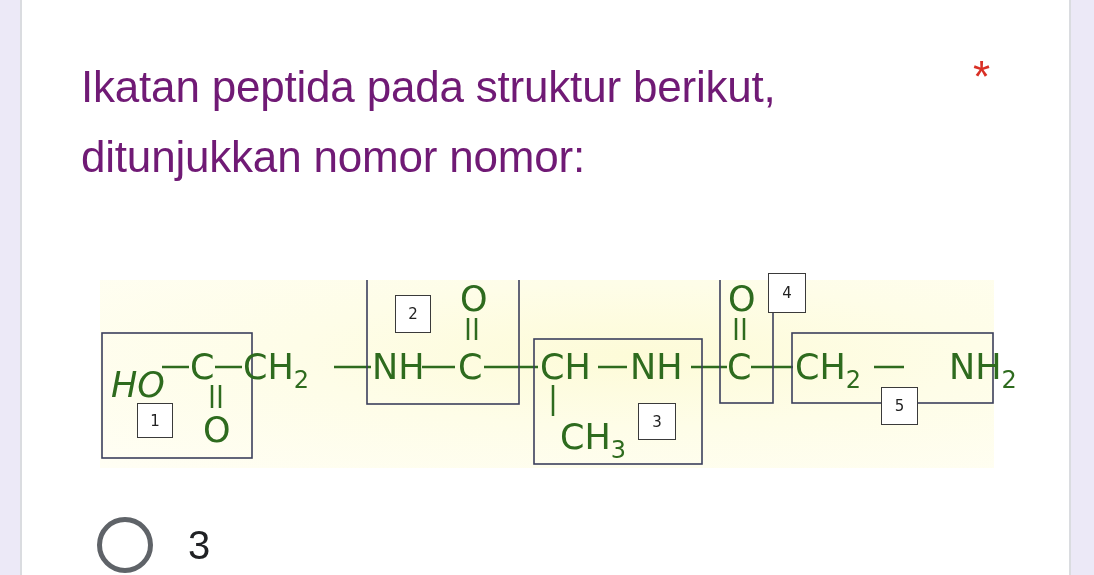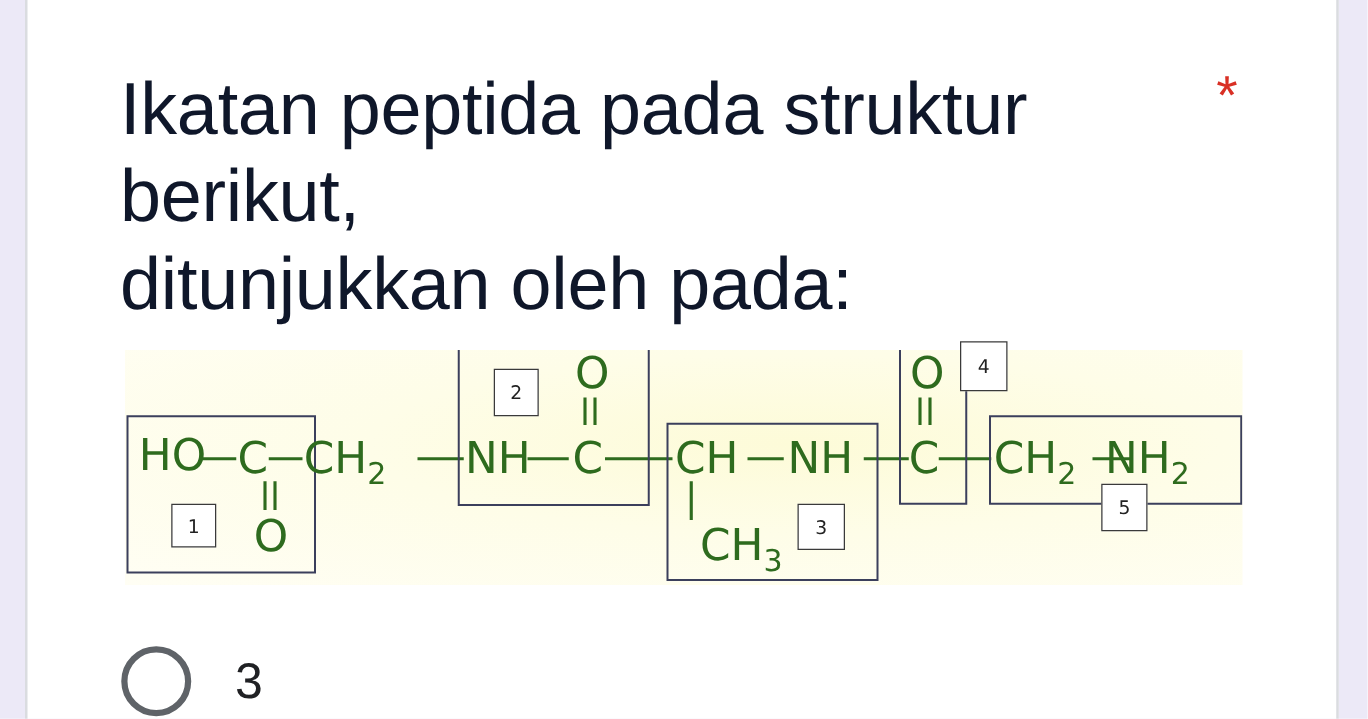--- a/index.html
+++ b/index.html
@@ -8,22 +8,22 @@
     background:#ece9f7;
     font-family:"Liberation Sans", sans-serif;
   }
   .card {
     position:absolute; left:20px; top:-10px; width:1051px; height:600px;
     background:#ffffff;
     border-left:2px solid #dadce0; border-right:2px solid #dadce0;
     box-sizing:border-box;
   }
   .title {
-    position:absolute; left:96px; top:52px; width:820px;
-    font-size:59px; line-height:70px; color:#0f172a;
+    position:absolute; left:81px; top:52px; width:820px;
+    font-size:44px; line-height:70px; color:#701a75;
     letter-spacing:-0.2px;
   }
   .required {
     position:absolute; left:973px; top:52px;
     font-size:44px; color:#d93025; line-height:50px;
   }
   .figure {
     position:absolute; left:100px; top:280px; width:894px; height:188px;
     background: radial-gradient(ellipse at 60% 40%, #fdfbd8 0%, #fefde8 45%, #fffef4 100%);
   }
@@ -49,21 +49,21 @@
     line-height:50px;
   }
 </style>
 </head>
 <body>
 
 <div class="card"></div>
 
 <div class="title">
   <div>Ikatan peptida pada struktur berikut,</div>
-  <div>ditunjukkan oleh pada:</div>
+  <div>ditunjukkan nomor nomor:</div>
 </div>
 <div class="required">*</div>
 
 <div class="figure">
   <svg width="894" height="188">
     <g stroke="#2e6b1e" stroke-width="2.5" fill="none">
 
       <line x1="62" y1="87" x2="89" y2="87"></line>
       <line x1="115" y1="87" x2="142" y2="87"></line>
       <line x1="234" y1="87" x2="271" y2="87"></line>
@@ -85,34 +85,34 @@
     </g>
     <g stroke="#3b3f5c" stroke-width="1.6" fill="none">
       <rect x="2" y="53" width="150" height="125"></rect>
       <rect x="267" y="-2" width="152" height="126"></rect>
       <rect x="434" y="59" width="168" height="125"></rect>
       <rect x="620" y="-2" width="53" height="125"></rect>
       <rect x="692" y="53" width="201" height="70"></rect>
     </g>
   </svg>
 
-  <div class="chem" style="left:11px;top:68px;">HO</div>
+  <div class="chem" style="left:11px;top:88px;font-style:italic;">HO</div>
   <div class="chem" style="left:90px;top:70px;">C</div>
   <div class="chem" style="left:103px;top:133px;">O</div>
   <div class="chem" style="left:143px;top:70px;"><span>CH</span><sub>2</sub></div>
   <div class="chem" style="left:272px;top:70px;">NH</div>
   <div class="chem" style="left:358px;top:70px;">C</div>
   <div class="chem" style="left:360px;top:2px;">O</div>
   <div class="chem" style="left:440px;top:70px;">CH</div>
   <div class="chem" style="left:460px;top:140px;"><span>CH</span><sub>3</sub></div>
   <div class="chem" style="left:530px;top:70px;">NH</div>
   <div class="chem" style="left:627px;top:70px;">C</div>
   <div class="chem" style="left:628px;top:2px;">O</div>
   <div class="chem" style="left:695px;top:70px;"><span>CH</span><sub>2</sub></div>
-  <div class="chem" style="left:784px;top:70px;"><span>NH</span><sub>2</sub></div>
+  <div class="chem" style="left:849px;top:70px;"><span>NH</span><sub>2</sub></div>
 
   <div class="lbl" style="left:37px;top:123px;width:36px;height:35px;">1</div>
   <div class="lbl" style="left:295px;top:15px;width:36px;height:38px;">2</div>
   <div class="lbl" style="left:538px;top:123px;width:38px;height:37px;">3</div>
   <div class="lbl" style="left:668px;top:-7px;width:38px;height:40px;">4</div>
   <div class="lbl" style="left:781px;top:107px;width:37px;height:38px;">5</div>
 </div>
 
 <div>
   <div class="radio"></div>

